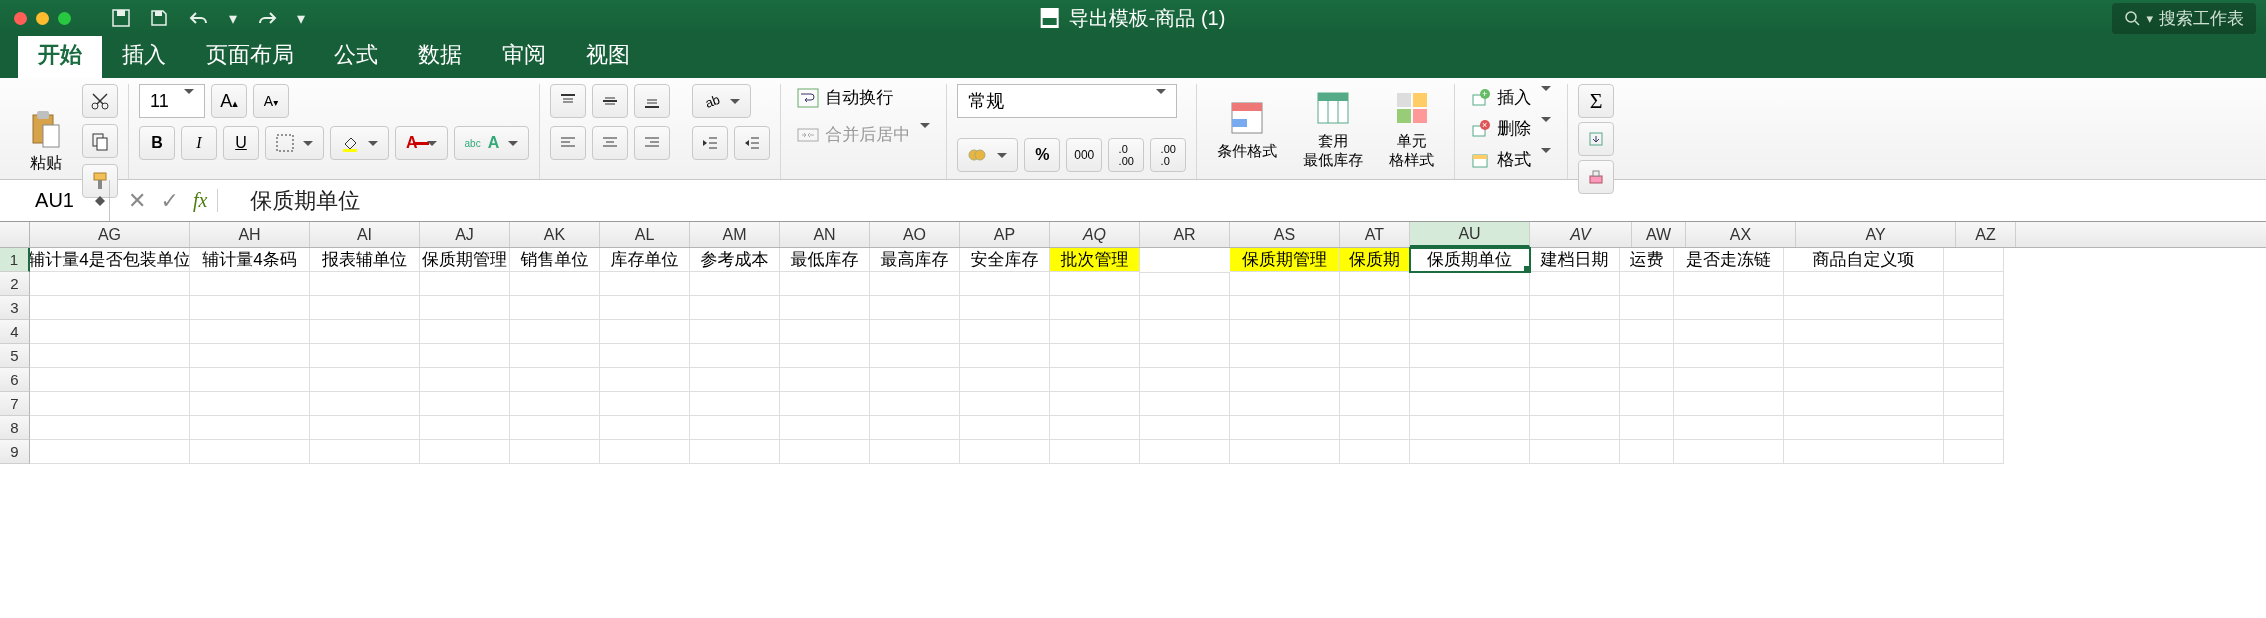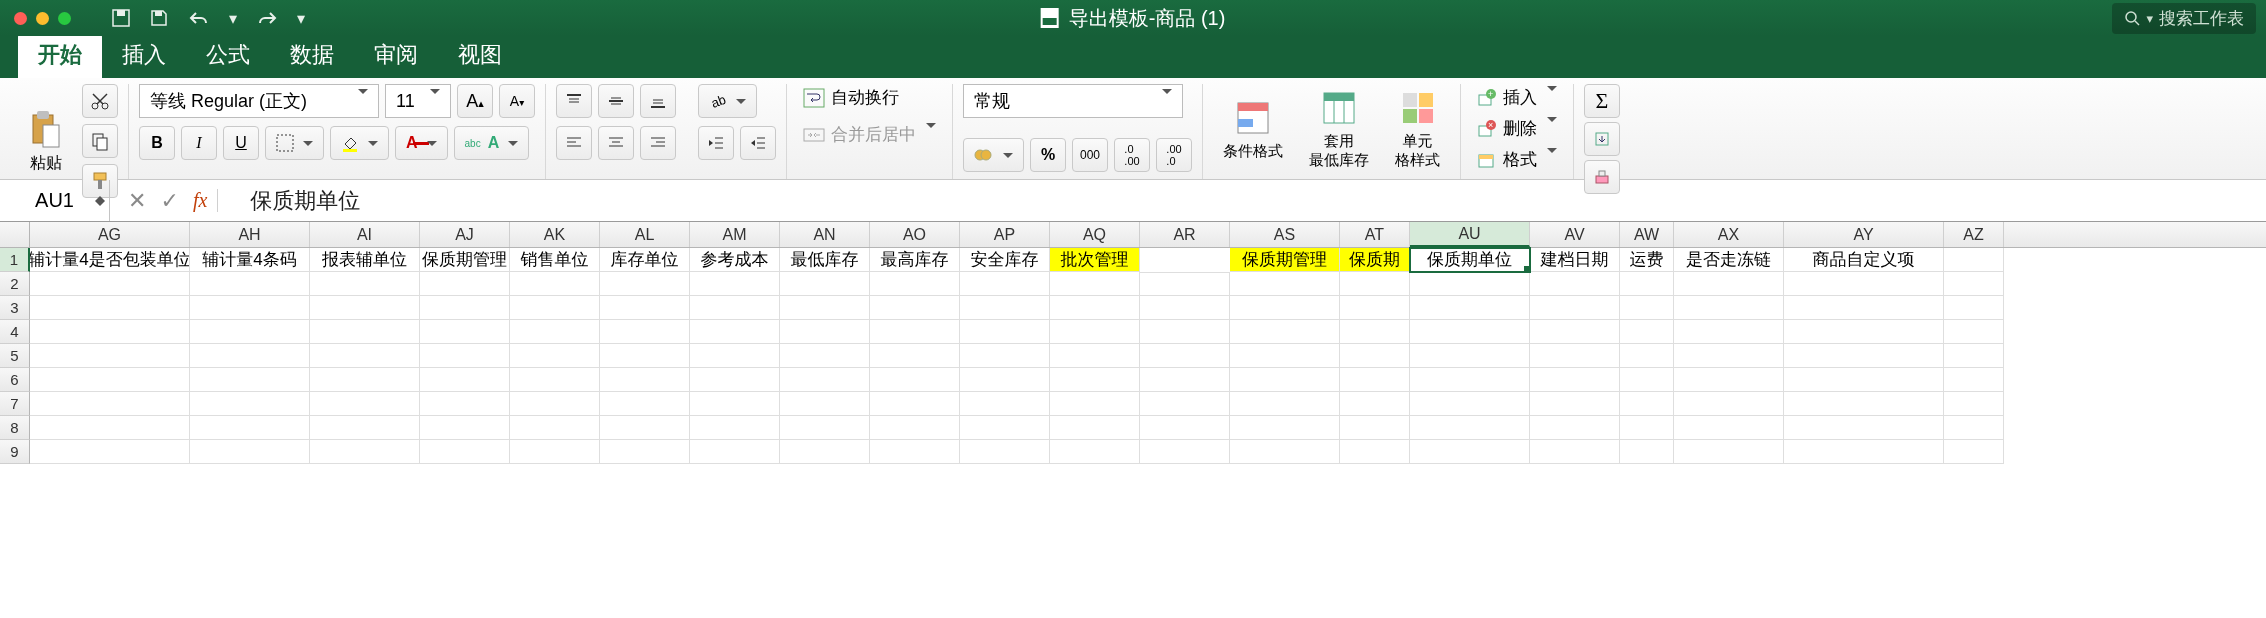--- a/index.html
+++ b/index.html
@@ -38,21 +38,21 @@
 .half { display:flex; flex-direction:column; gap:6px; }
 .mini { display:flex; align-items:center; gap:6px; font-size:17px; cursor:pointer; padding:2px 6px; }
 
 
 .fbar { background:#fff; border-bottom:1px solid #9a9a9a; height:42px; display:flex; align-items:center; }
 .namebox { width:110px; border-right:1px solid #c4c4c4; height:100%; display:flex; align-items:center; justify-content:center; font-size:20px; position:relative; }
 .namebox .spin { position:absolute; right:4px; display:flex; flex-direction:column; }
 .namebox .spin span { width:0;height:0;border:5px solid transparent; }
 .namebox .spin .up { border-bottom-color:#555; } .namebox .spin .dn { border-top-color:#555; }
 .fx-btns { display:flex; gap:14px; padding:0 18px; align-items:center; color:#8a8a8a; font-size:22px; }
-.fx-lbl { font-style:italic; font-family: "Times New Roman", serif; color:#c2410c; font-size:20px; padding-right:10px; border-right:1px solid #d0d0d0; }
+.fx-lbl { font-style:italic; font-family: "Times New Roman", serif; color:#4d7c0f; font-size:20px; padding-right:10px; border-right:1px solid #d0d0d0; }
 .formula-input { flex:1; padding:0 14px; font-size:22px; color:#222; }
 
 
 .grid { position:relative; }
 .colhdrs { display:flex; height:26px; background:linear-gradient(#f7f7f7,#e9e9e9); border-bottom:1px solid #b5b5b5; }
 .corner { width:30px; border-right:1px solid #b5b5b5; background:linear-gradient(#f7f7f7,#e9e9e9); }
 .ch { border-right:1px solid #cfcfcf; display:flex; align-items:center; justify-content:center; font-size:16px; color:#333; }
 .ch.active { background:#d6ead9; border-bottom:2px solid #1a6b3f; }
 .rows { }
 .row { display:flex; height:24px; }
@@ -100,20 +100,21 @@
         <line x1="11" y1="11" x2="15" y2="15" stroke="#cfe0d3" stroke-width="1.5"></line>
       </svg>
     <span style="font-size:13px">▾</span>
     <span>搜索工作表</span>
   </div>
 </div>
 
 <div class="tabs" id="tabs">
     <div class="tab active">开始</div>
     <div class="tab">插入</div>
+    <div class="tab">页面布局</div>
     <div class="tab">公式</div>
     <div class="tab">数据</div>
     <div class="tab">审阅</div>
     <div class="tab">视图</div>
   </div>
 
 <div class="ribbon">
 
   <div class="group">
     <div class="grow">
@@ -148,24 +149,20 @@
               <rect x="8" y="9" width="4" height="9" fill="#888"></rect>
             </svg>
           </div>
       </div>
     </div>
   </div>
 
   <div class="group">
     <div class="half" style="gap:8px">
       <div class="grow">
-        <div class="combo" style="width:240px">
-            <span>等线 Regular (正文)</span>
-            <span style="margin-left:auto" class="dd-caret"></span>
-          </div>
         <div class="combo" style="width:66px">
             <span>11</span>
             <span style="margin-left:auto" class="dd-caret"></span>
           </div>
         <div class="gbtn sm">
             <span style="font-size:18px">A<span style="font-size:11px">▴</span></span>
           </div>
         <div class="gbtn sm">
             <span style="font-size:14px">A<span style="font-size:10px">▾</span></span>
           </div>
@@ -439,26 +436,26 @@
   <div class="ch" style="width: 160px;">AG</div>
       <div class="ch" style="width: 120px;">AH</div>
       <div class="ch" style="width: 110px;">AI</div>
       <div class="ch" style="width: 90px;">AJ</div>
       <div class="ch" style="width: 90px;">AK</div>
       <div class="ch" style="width: 90px;">AL</div>
       <div class="ch" style="width: 90px;">AM</div>
       <div class="ch" style="width: 90px;">AN</div>
       <div class="ch" style="width: 90px;">AO</div>
       <div class="ch" style="width: 90px;">AP</div>
-      <div class="ch" style="width: 90px;">AQ</div>
+      <div class="ch" style="width: 90px; font-style: italic;">AQ</div>
       <div class="ch" style="width: 90px;">AR</div>
       <div class="ch" style="width: 110px;">AS</div>
       <div class="ch" style="width: 70px;">AT</div>
       <div class="ch active" style="width: 120px;">AU</div>
-      <div class="ch" style="width: 90px;">AV</div>
+      <div class="ch" style="width: 102px; font-style: italic;">AV</div>
       <div class="ch" style="width: 54px;">AW</div>
       <div class="ch" style="width: 110px;">AX</div>
       <div class="ch" style="width: 160px;">AY</div>
       <div class="ch" style="width: 60px;">AZ</div>
     </div>
   <div class="rows" id="rows">
       <div class="row">
         <div class="rh active">1</div>
         <div class="cell" style="width: 160px;">辅计量4是否包装单位</div>
         <div class="cell" style="width: 120px; text-align: center;">辅计量4条码</div>

